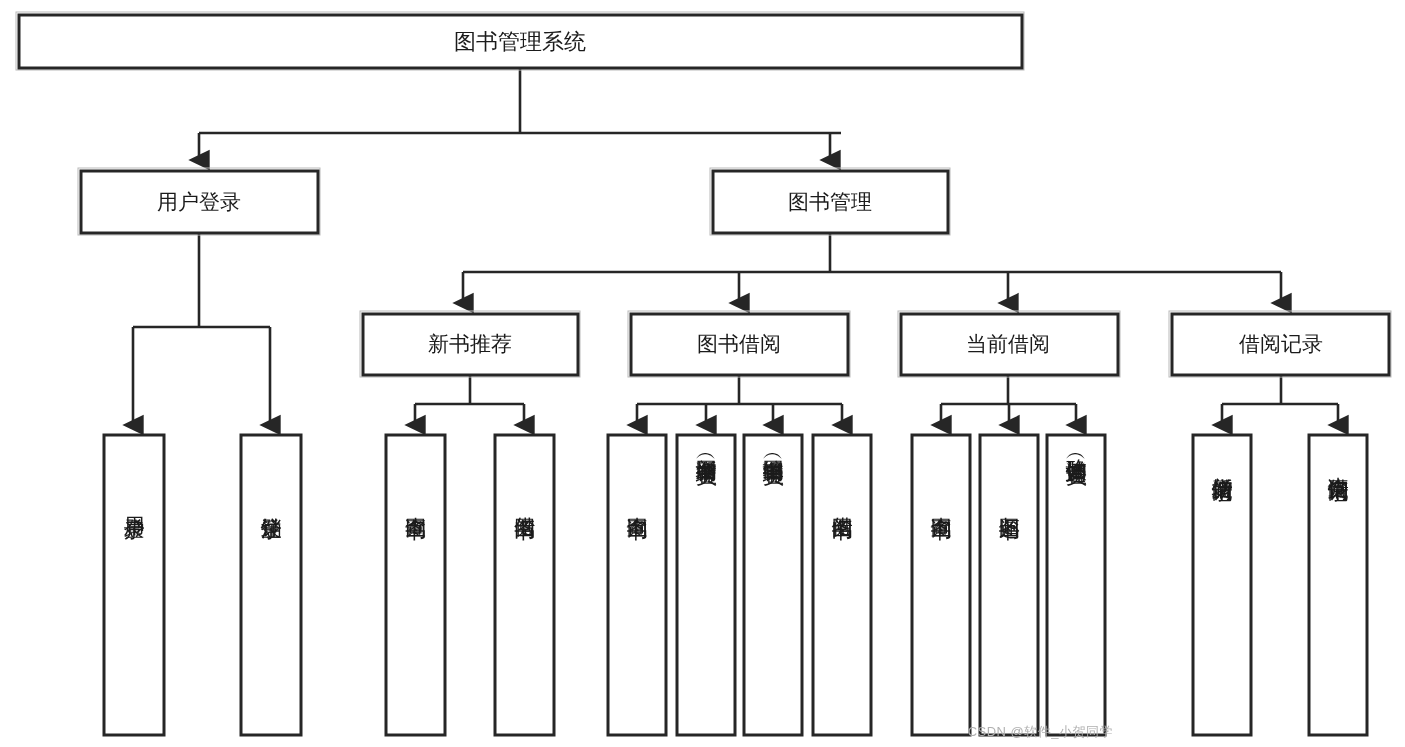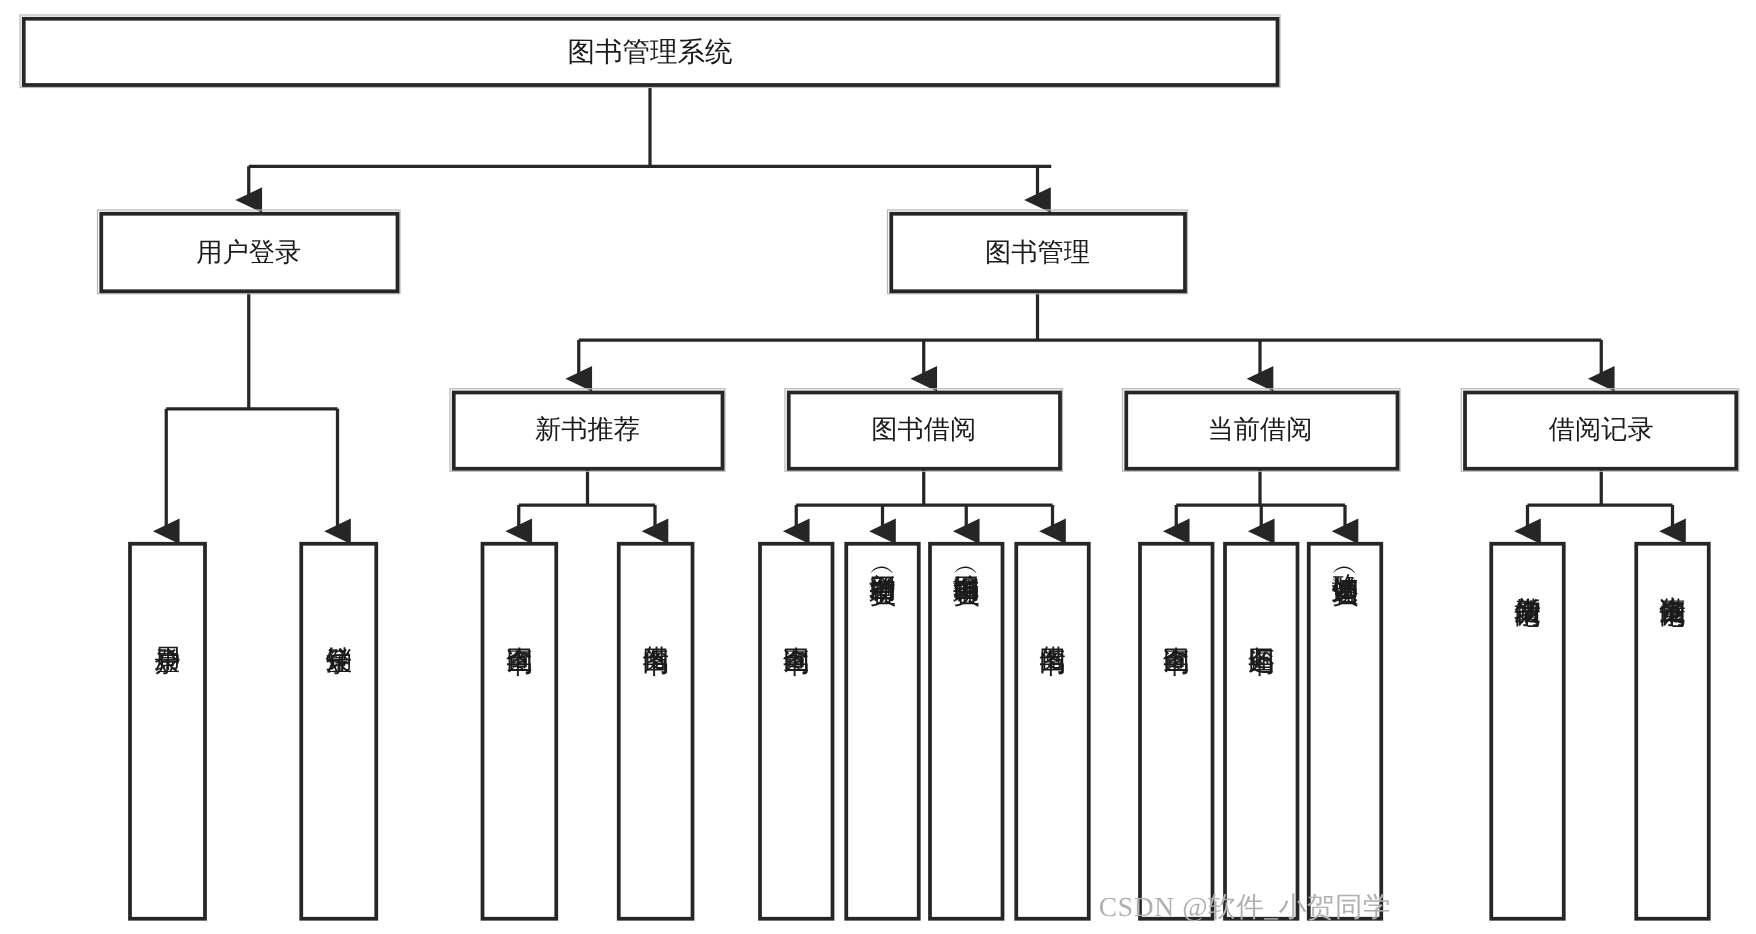--- a/index.html
+++ b/index.html
@@ -66,22 +66,22 @@
     justify-content: flex-start;
     text-align: left;
     white-space: nowrap;
     pointer-events: none;
     user-select: none;
   }
   .watermark {
     position: absolute;
     right: 8px;
     bottom: 6px;
-    font-family: Liberation Serif, serif;
-    font-size: 22px;
+    font-family: Liberation Sans, sans-serif;
+    font-size: 13px;
     color: #b0b0b0;
     letter-spacing: 0.5px;
     white-space: nowrap;
     pointer-events: none;
     margin-top: 48px;
   }
 </style>
 </head>
 <body>
 

